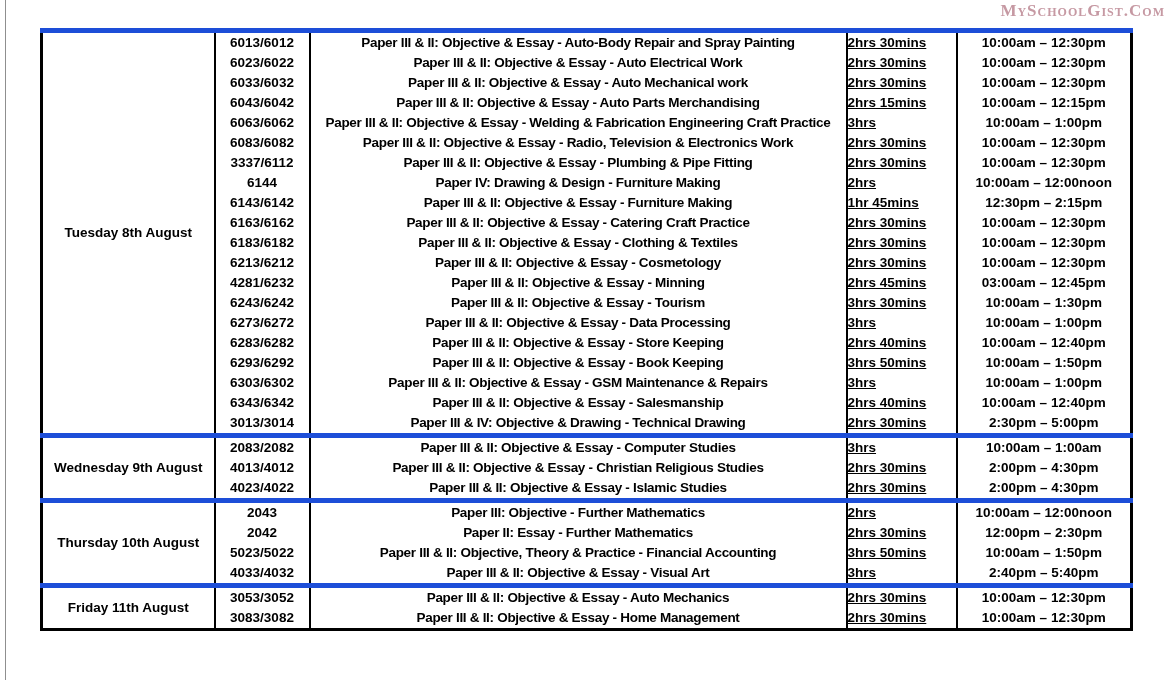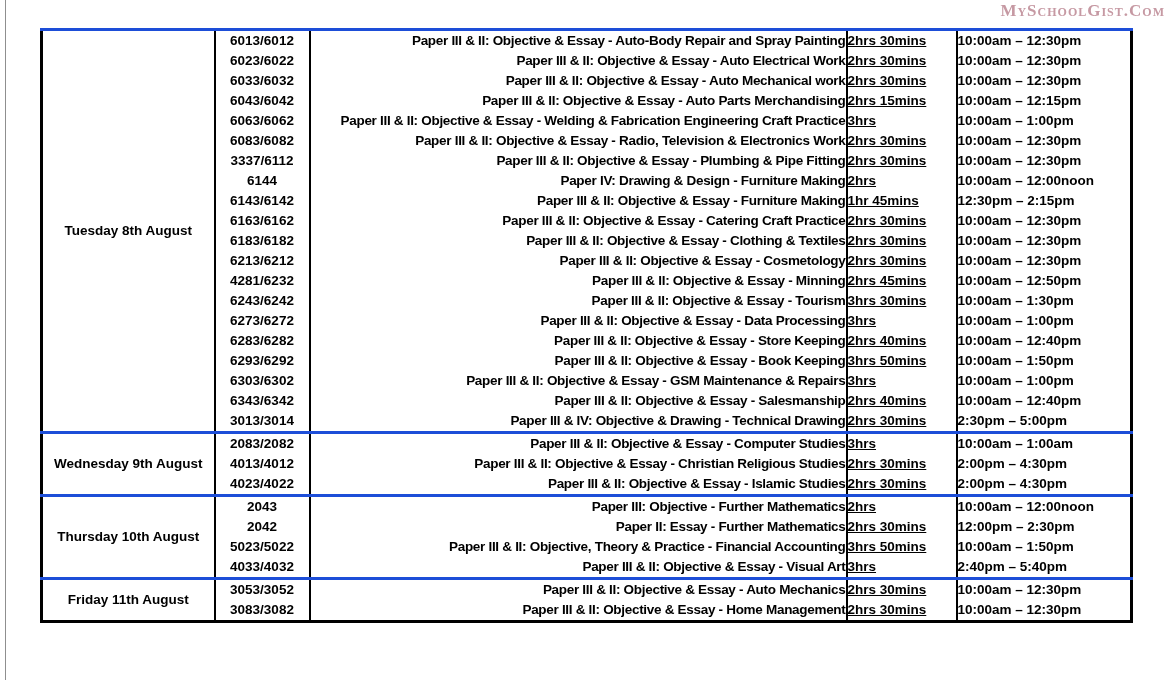--- a/index.html
+++ b/index.html
@@ -52,41 +52,42 @@
     padding: 0;
     font-weight: bold;
     font-size: 13.5px;
     line-height: 1;
     color: #000000;
     white-space: nowrap;
     overflow: hidden;
     vertical-align: middle;
   }
   tr.group-start > td {
-    border-top: 3px solid #1d4ed8;
+    border-top: 5px solid #1d4ed8;
   }
   td.date-cell {
     text-align: center;
     padding-left: 4px;
     font-size: 14px;
   }
   td.code-cell {
     text-align: center;
   }
   td.paper-cell {
-    text-align: right;
+    text-align: center;
     padding-left: 5px;
     letter-spacing: -0.3px;
   }
   td.duration-cell {
     text-align: left;
     padding-left: 4px;
     text-decoration: underline;
   }
   td.time-cell {
+    text-align: center;
   }
 </style>
 </head>
 <body>
 
 <div class="page">
   <div class="scan-edge-line"></div>
   <div class="watermark">MySchoolGist.Com</div>
 
   <table class="timetable">
@@ -168,21 +169,21 @@
         <tr>
           <td class="code-cell">6213/6212</td>
           <td class="paper-cell">Paper III &amp; II: Objective &amp; Essay - Cosmetology</td>
           <td class="duration-cell">2hrs 30mins</td>
           <td class="time-cell">10:00am – 12:30pm</td>
         </tr>
         <tr>
           <td class="code-cell">4281/6232</td>
           <td class="paper-cell">Paper III &amp; II: Objective &amp; Essay - Minning</td>
           <td class="duration-cell">2hrs 45mins</td>
-          <td class="time-cell">10:00am – 12:50pm</td>
+          <td class="time-cell">03:00am – 12:45pm</td>
         </tr>
         <tr>
           <td class="code-cell">6243/6242</td>
           <td class="paper-cell">Paper III &amp; II: Objective &amp; Essay - Tourism</td>
           <td class="duration-cell">3hrs 30mins</td>
           <td class="time-cell">10:00am – 1:30pm</td>
         </tr>
         <tr>
           <td class="code-cell">6273/6272</td>
           <td class="paper-cell">Paper III &amp; II: Objective &amp; Essay - Data Processing</td>

